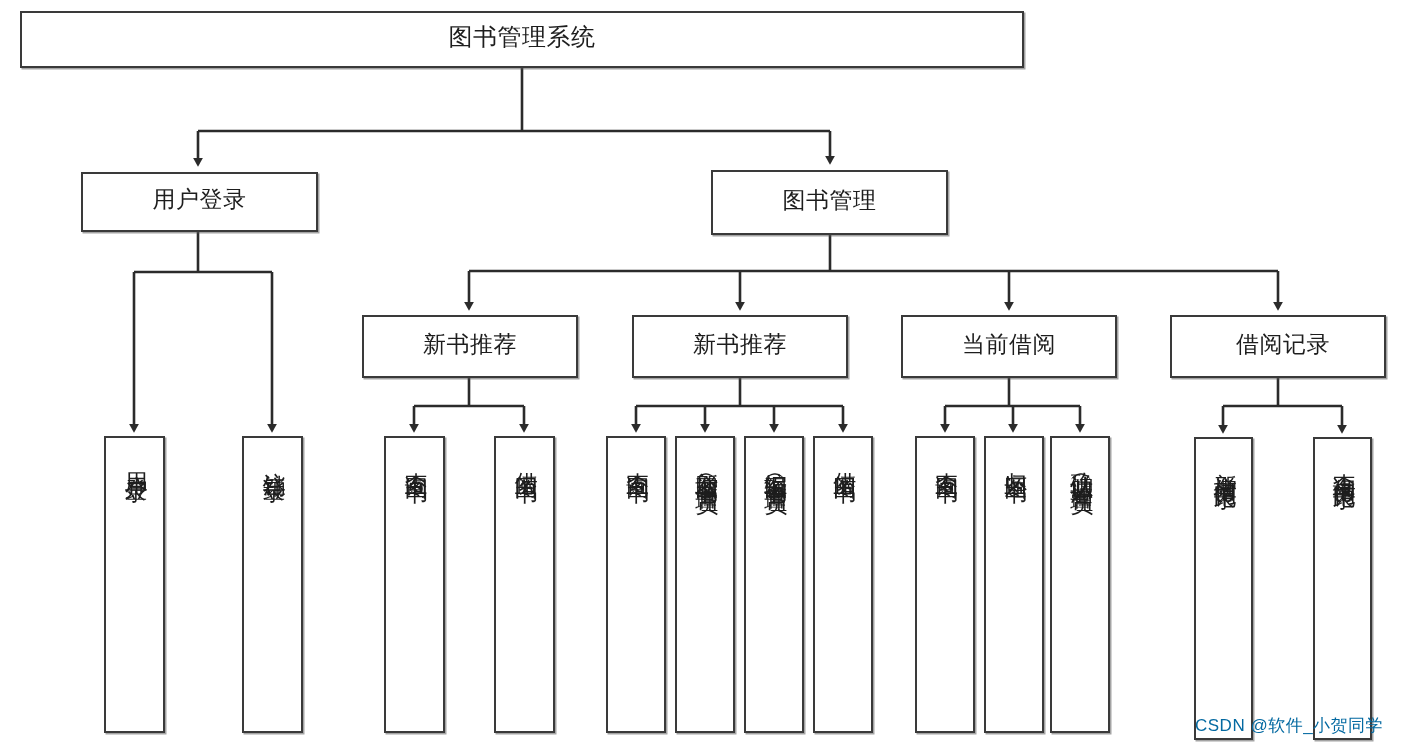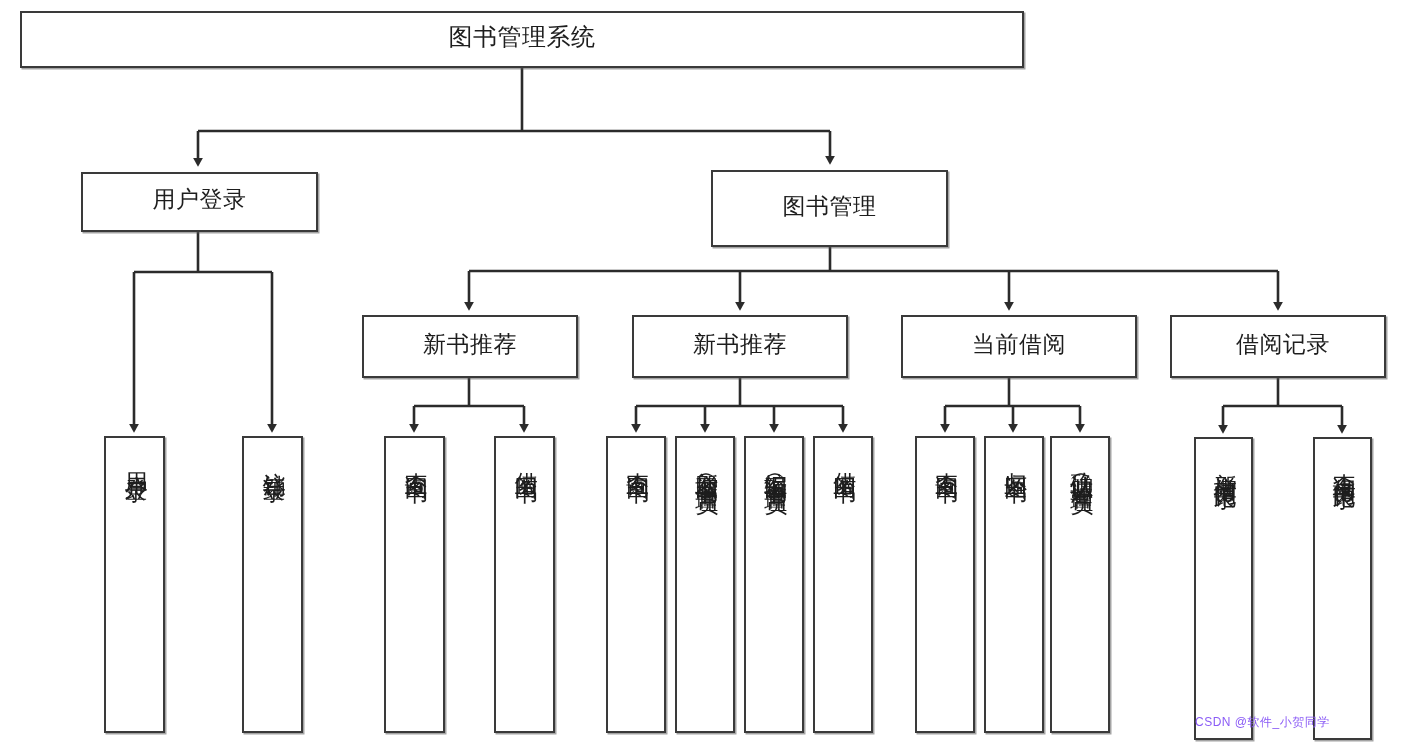--- a/index.html
+++ b/index.html
@@ -59,22 +59,22 @@
     white-space:normal;
     max-height:272px;
   }
   .node.vert.tall .label{
     max-height:286px;
   }
   .watermark{
     position:absolute;
     left:1195px;
     top:714px;
-    font-size:12px;
-    color:#8b5cf6;
+    font-size:17px;
+    color:#0369a1;
     letter-spacing:0.5px;
     white-space:nowrap;
     user-select:none;
   }
 </style>
 </head>
 <body>
 
 <div id="canvas">
 
@@ -129,33 +129,33 @@
   </svg>
 
   <div class="node root horiz" style="left:20px;top:11px;width:1004px;height:57px;">
     <span class="label">图书管理系统</span>
   </div>
 
   <div class="node horiz" style="left:81px;top:172px;width:237px;height:60px;">
     <span class="label">用户登录</span>
   </div>
 
-  <div class="node horiz" style="left:711px;top:170px;width:237px;height:77px;">
+  <div class="node horiz" style="left:711px;top:170px;width:237px;height:65px;">
     <span class="label">图书管理</span>
   </div>
 
   <div class="node horiz" style="left:362px;top:315px;width:216px;height:63px;">
     <span class="label">新书推荐</span>
   </div>
 
   <div class="node horiz" style="left:632px;top:315px;width:216px;height:63px;">
     <span class="label">新书推荐</span>
   </div>
 
-  <div class="node horiz" style="left:901px;top:315px;width:236px;height:63px;">
+  <div class="node horiz" style="left:901px;top:315px;width:216px;height:63px;">
     <span class="label">当前借阅</span>
   </div>
 
   <div class="node horiz" style="left:1170px;top:315px;width:216px;height:63px;padding-left:10px;">
     <span class="label">借阅记录</span>
   </div>
 
   <div class="node vert" style="left:104px;top:436px;width:61px;height:297px;">
     <span class="label">用户登录</span>
   </div>

